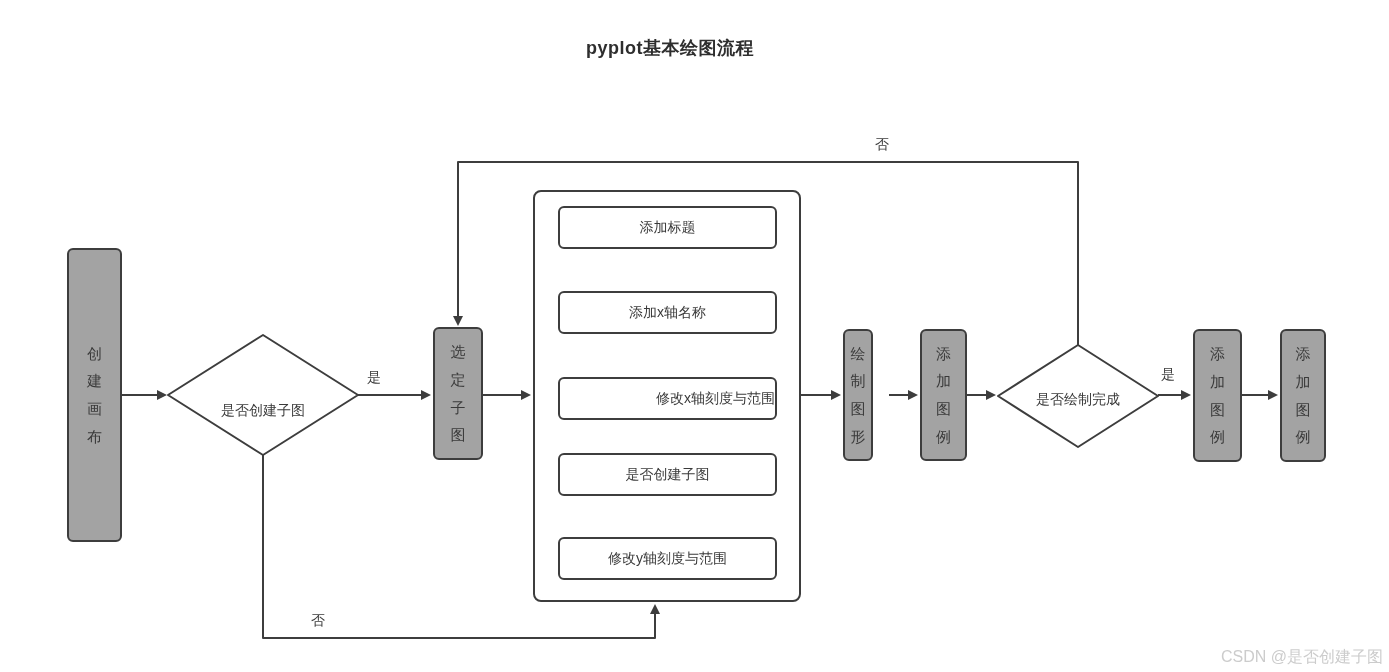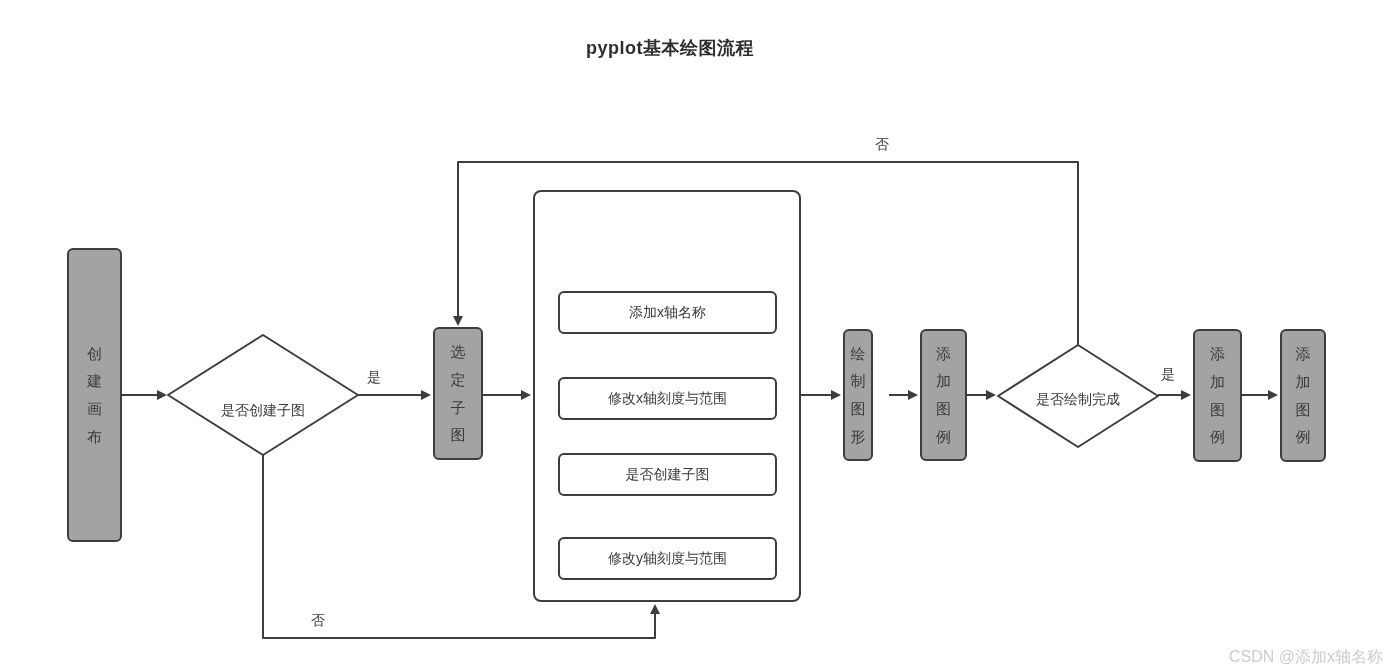--- a/index.html
+++ b/index.html
@@ -103,24 +103,27 @@
   </div>
 
   <div class="diamond-label" style="left:263px;top:396px;margin-top:15px;">是否创建子图</div>
 
   <div class="node" style="left:433px;top:327px;width:50px;height:133px;">
     <span class="vtext">选定子图</span>
   </div>
 
   <div class="container-box" style="left:533px;top:190px;width:268px;height:412px;"></div>
 
+  <div class="step" style="top:206px;">
+    <span>添加标题</span>
+  </div>
   <div class="step" style="top:291px;">
     <span>添加x轴名称</span>
   </div>
-  <div class="step" style="top:377px;">
+  <div class="step" style="top:377px;justify-content:flex-end;">
     <span>修改x轴刻度与范围</span>
   </div>
   <div class="step" style="top:453px;">
     <span>是否创建子图</span>
   </div>
   <div class="step" style="top:537px;">
     <span>修改y轴刻度与范围</span>
   </div>
 
   <div class="node" style="left:843px;top:329px;width:30px;height:132px;">
@@ -139,15 +142,15 @@
 
   <div class="node" style="left:1280px;top:329px;width:46px;height:133px;">
     <span class="vtext">添加图例</span>
   </div>
 
   <div class="edge-label" style="left:374px;top:378px;">是</div>
   <div class="edge-label" style="left:1168px;top:375px;">是</div>
   <div class="edge-label" style="left:882px;top:145px;">否</div>
   <div class="edge-label" style="left:318px;top:621px;">否</div>
 
-  <div class="watermark">CSDN @添加x轴名称</div>
+  <div class="watermark">CSDN @是否创建子图</div>
 
 </div>
 
 </body></html>

